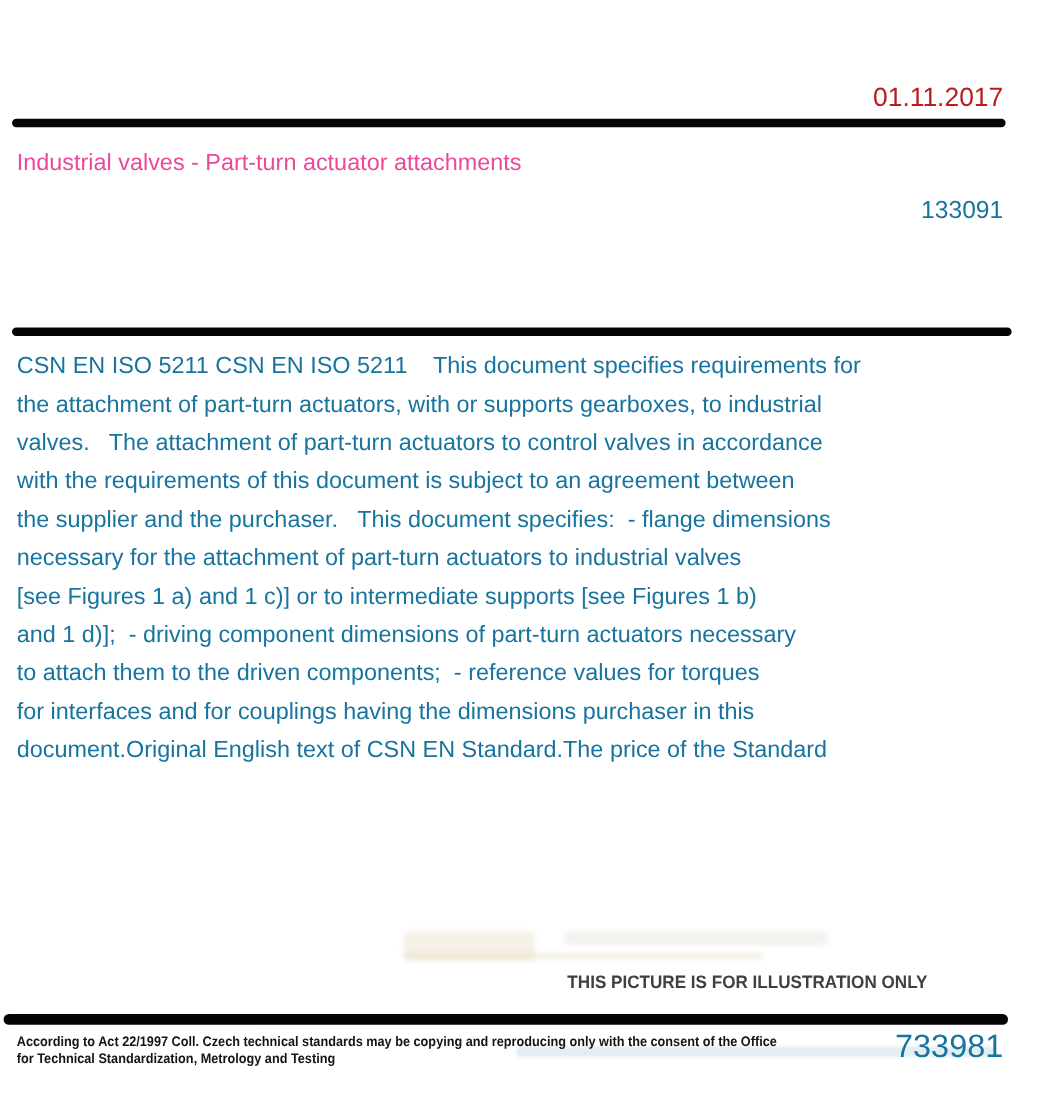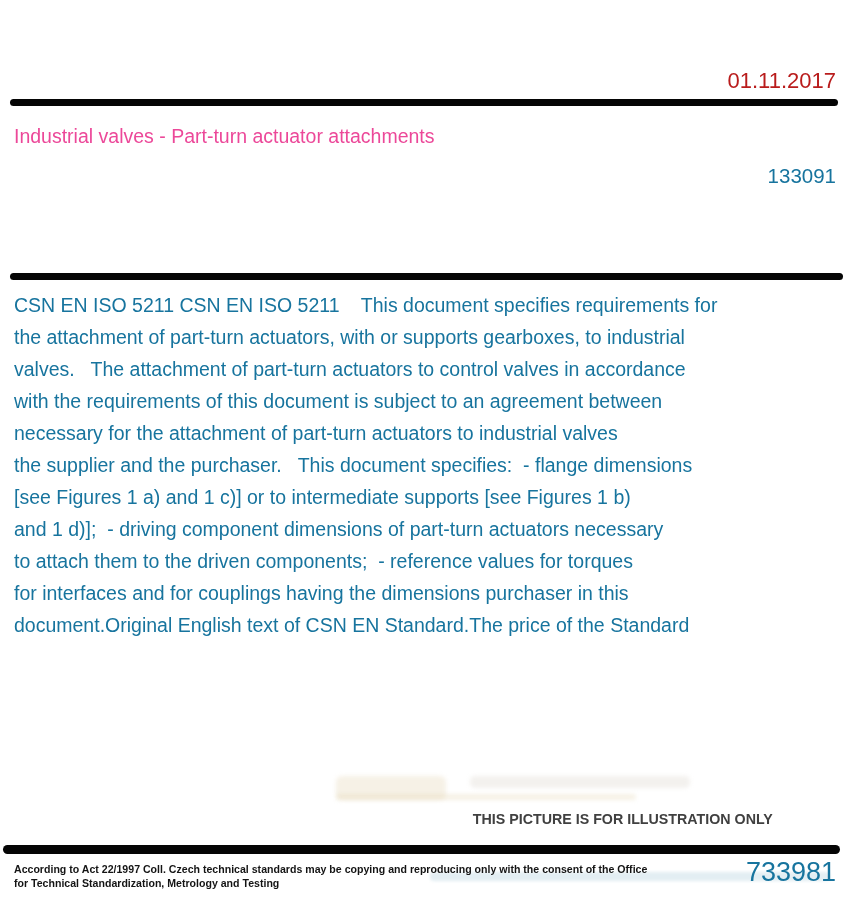--- a/index.html
+++ b/index.html
@@ -84,22 +84,22 @@
   <div class="doc-title">Industrial valves - Part-turn actuator attachments</div>
   <div class="class-number">133091</div>
 
   <div class="rule rule-2"></div>
 
   <div class="body-text">
     <div class="line">CSN EN ISO 5211 CSN EN ISO 5211    This document specifies requirements for</div>
     <div class="line">the attachment of part-turn actuators, with or supports gearboxes, to industrial</div>
     <div class="line">valves.   The attachment of part-turn actuators to control valves in accordance</div>
     <div class="line">with the requirements of this document is subject to an agreement between</div>
+    <div class="line">the supplier and the purchaser.   This document specifies:  - flange dimensions</div>
     <div class="line">necessary for the attachment of part-turn actuators to industrial valves</div>
-    <div class="line">the supplier and the purchaser.   This document specifies:  - flange dimensions</div>
     <div class="line">[see Figures 1 a) and 1 c)] or to intermediate supports [see Figures 1 b)</div>
     <div class="line">and 1 d)];  - driving component dimensions of part-turn actuators necessary</div>
     <div class="line">to attach them to the driven components;  - reference values for torques</div>
     <div class="line">for interfaces and for couplings having the dimensions purchaser in this</div>
     <div class="line">document.Original English text of CSN EN Standard.The price of the Standard</div>
   </div>
 
   <div class="ghost ghost-a"></div>
   <div class="ghost ghost-b"></div>
   <div class="ghost ghost-c"></div>

